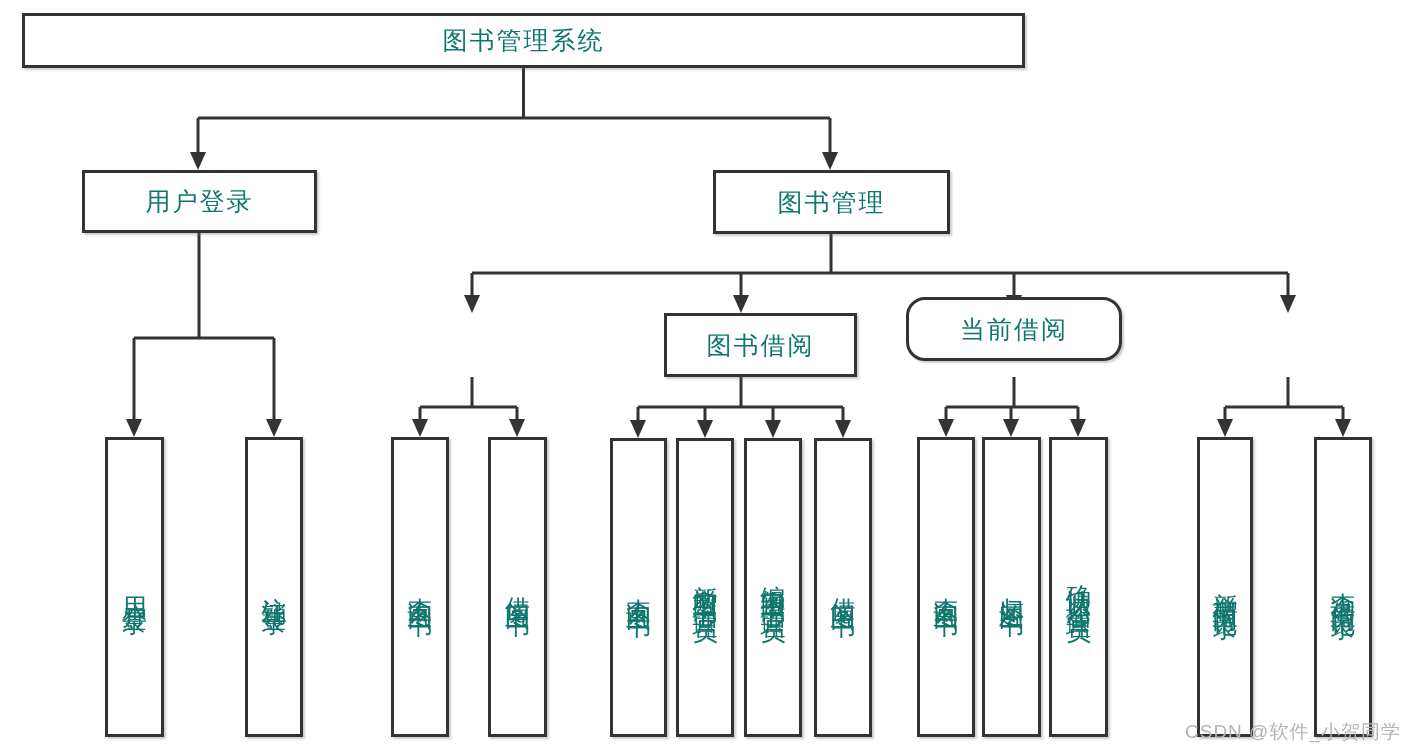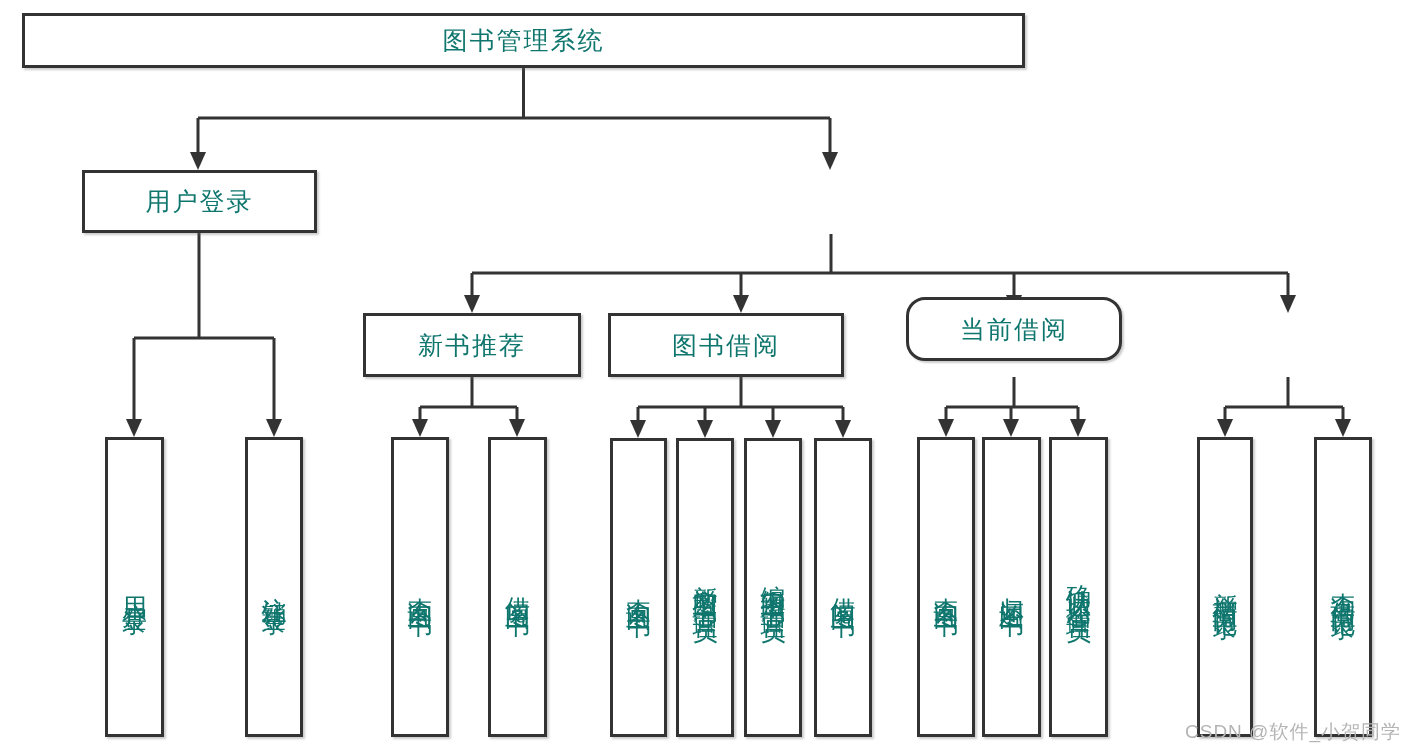--- a/index.html
+++ b/index.html
@@ -78,23 +78,23 @@
       <polygon points="1003,419 1019,419 1011,437"></polygon>
       <polygon points="1070,419 1086,419 1078,437"></polygon>
       <polygon points="1217,419 1233,419 1225,437"></polygon>
       <polygon points="1335,419 1351,419 1343,437"></polygon>
     </g>
   </svg>
 
   <div class="box" style="left:22px; top:13px; width:1003px; height:55px;">图书管理系统</div>
 
   <div class="box" style="left:82px; top:170px; width:235px; height:63px;">用户登录</div>
+  <div class="box" style="left:713px; top:170px; width:237px; height:64px;">图书管理</div>
 
-  <div class="box" style="left:363px; top:313px; width:218px; height:64px;">新书推荐</div>
-  <div class="box" style="left:608px; top:313px; width:236px; height:64px;">图书借阅</div>
+  <div class="box" style="left:664px; top:313px; width:193px; height:64px;">图书借阅</div>
   <div class="box" style="left:906px; top:297px; width:216px; height:64px;border-radius:19px;">当前借阅</div>
 
   <div class="box" style="left:105px; top:437px; width:59px; height:300px;">
     <span class="vtext">用户登录</span>
   </div>
   <div class="box" style="left:245px; top:437px; width:58px; height:300px;">
     <span class="vtext">注销登录</span>
   </div>
 
   <div class="box" style="left:391px; top:437px; width:58px; height:300px;">

